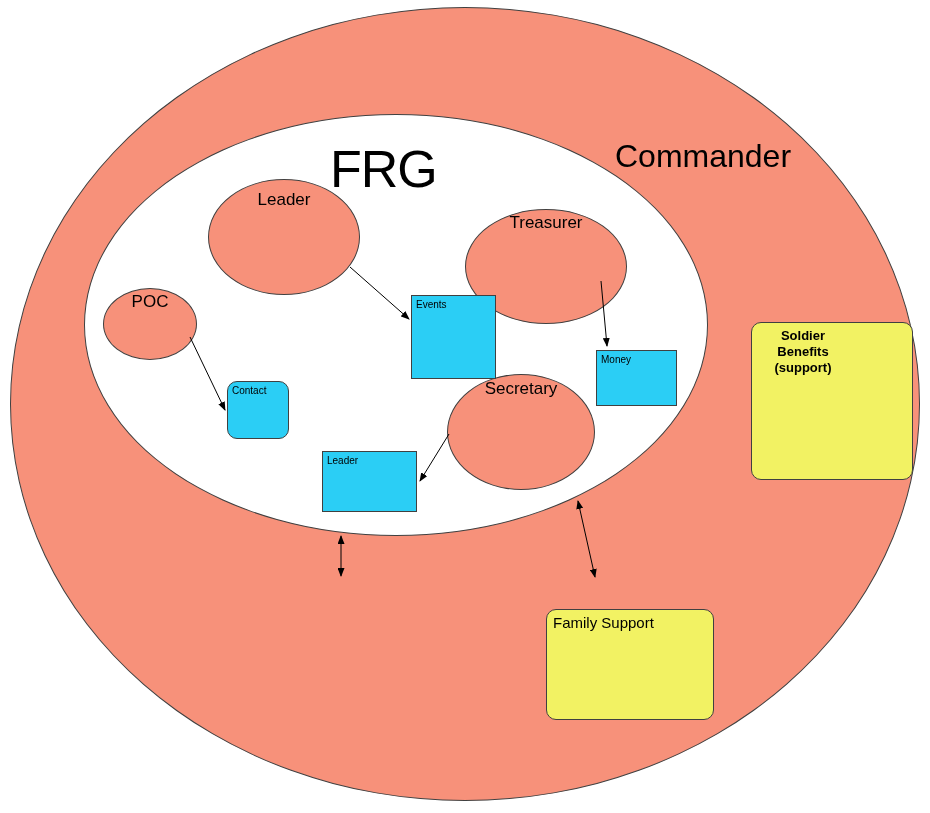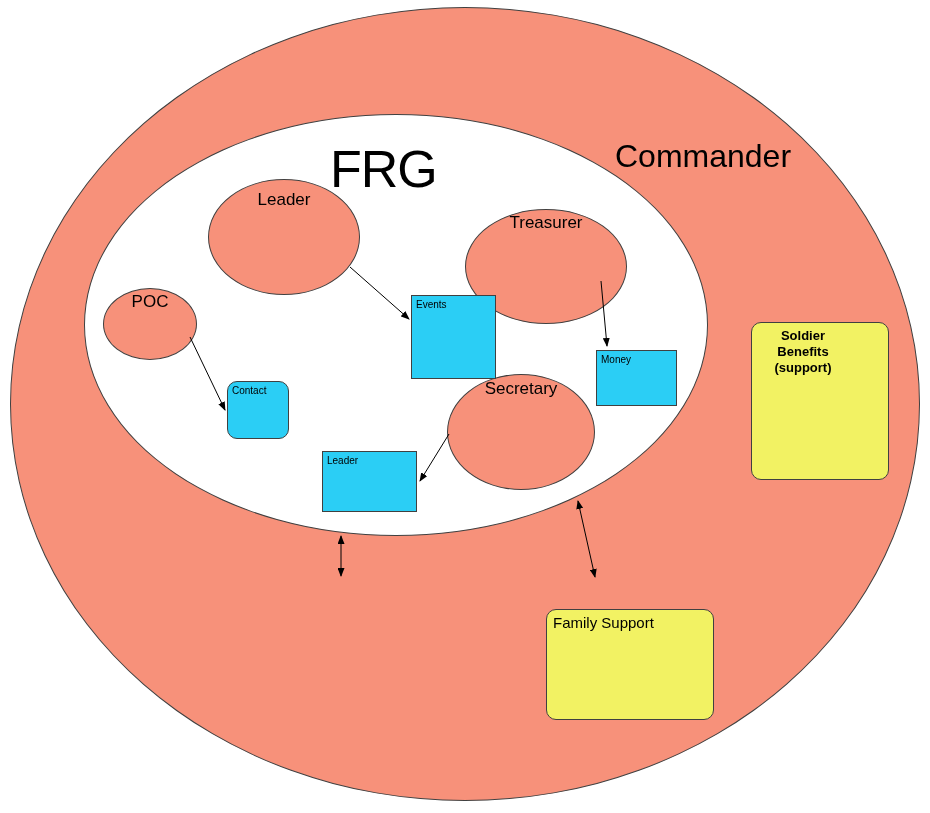--- a/index.html
+++ b/index.html
@@ -71,21 +71,21 @@
     position:absolute;
     background:var(--yellow);
     border:1px solid var(--shape-border);
     border-radius:10px;
     font-size:15px; line-height:17px;
     padding:4px 0 0 6px;
     color:var(--text);
   }
   .bx-family-events { left:218px; top:578px; width:181px; height:128px; }
   .bx-family-support{ left:546px; top:609px; width:168px; height:111px; }
-  .bx-soldier       { left:751px; top:322px; width:138px; height:158px; padding:0; }
+  .bx-soldier       { left:751px; top:322px; width:162px; height:158px; padding:0; }
   .sb-text{
     margin:5px 0 0 5px; width:92px;
     font-size:13px; line-height:16px; font-weight:bold;
     text-align:center;
   }
   .connectors{
     position:absolute; left:0; top:0; width:930px; height:813px;
     pointer-events:none;
   }
   .connector{ stroke:var(--arrow); stroke-width:1; fill:none; }

